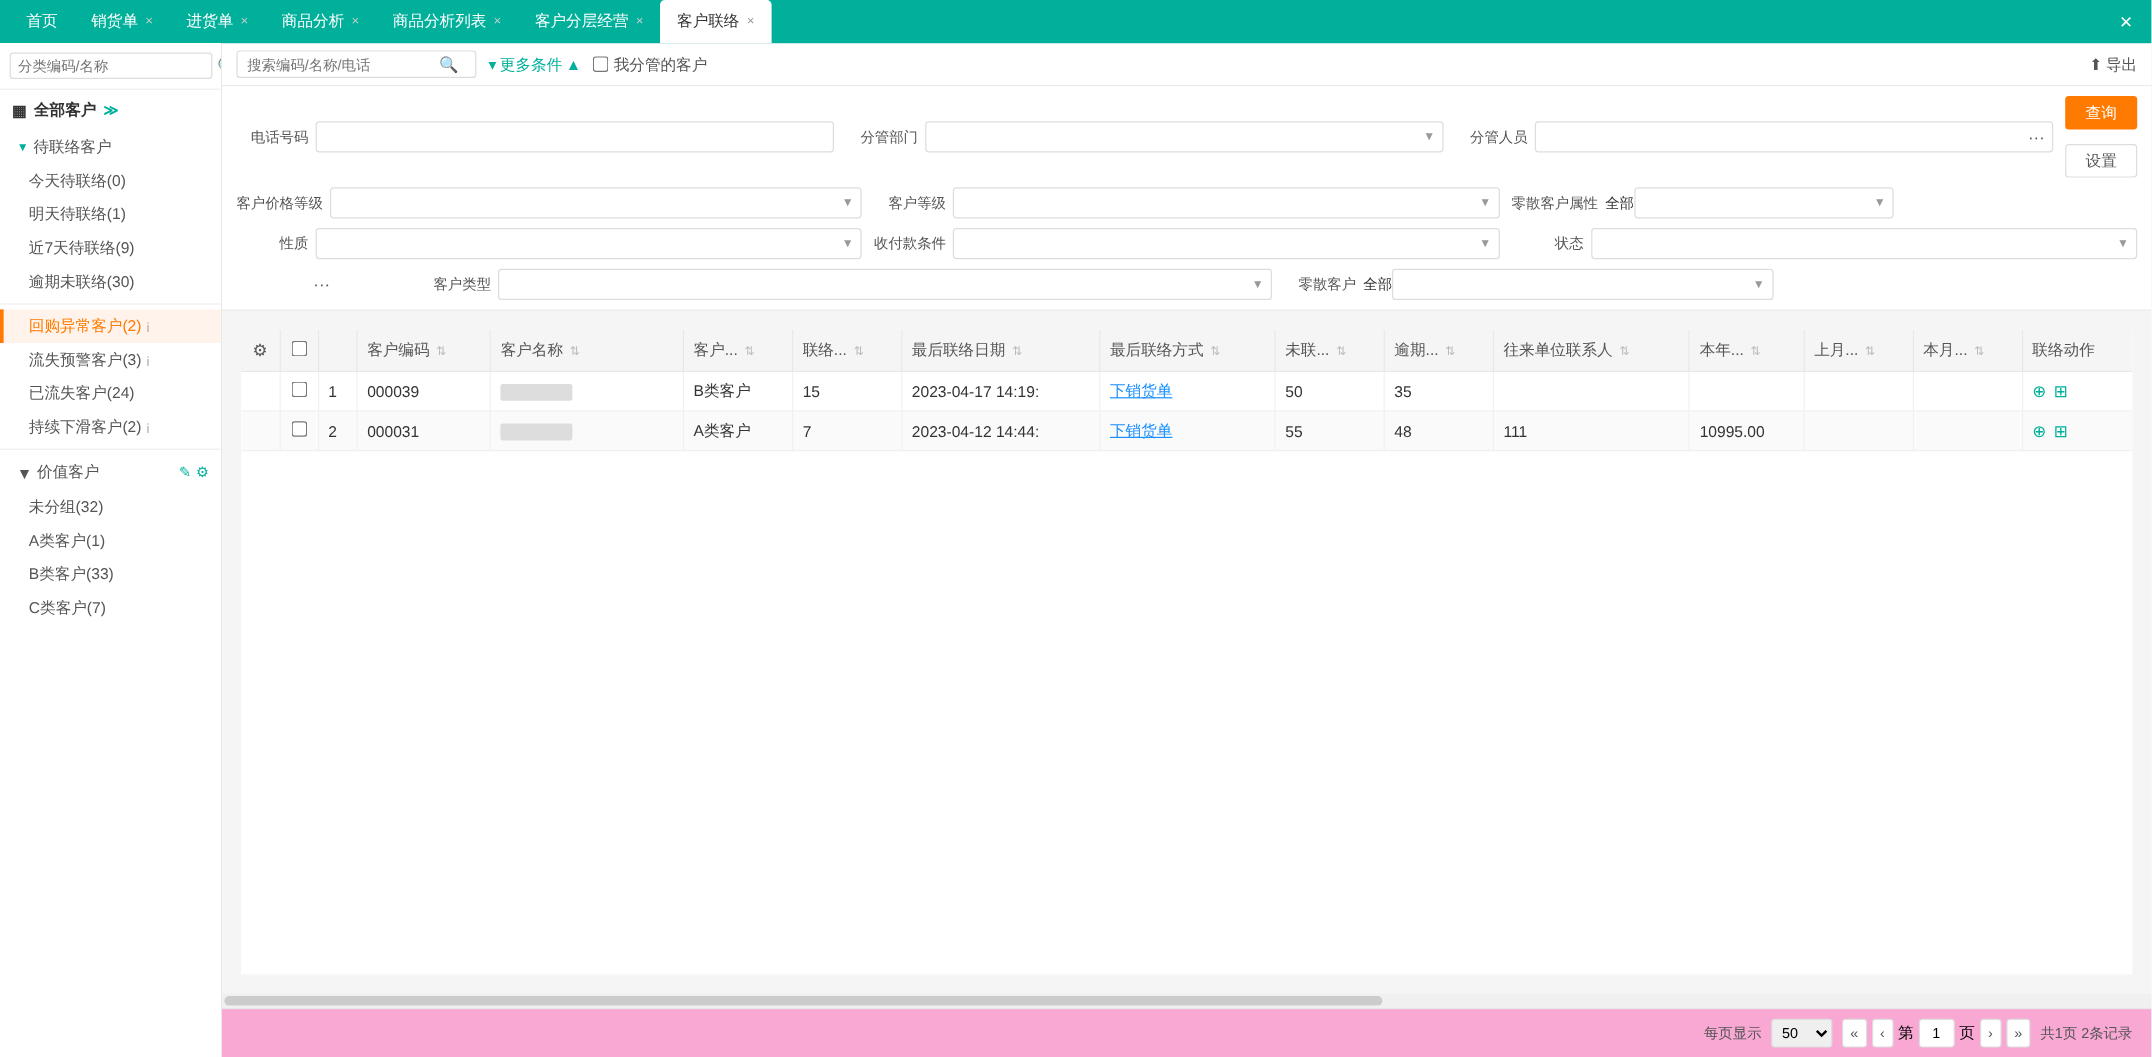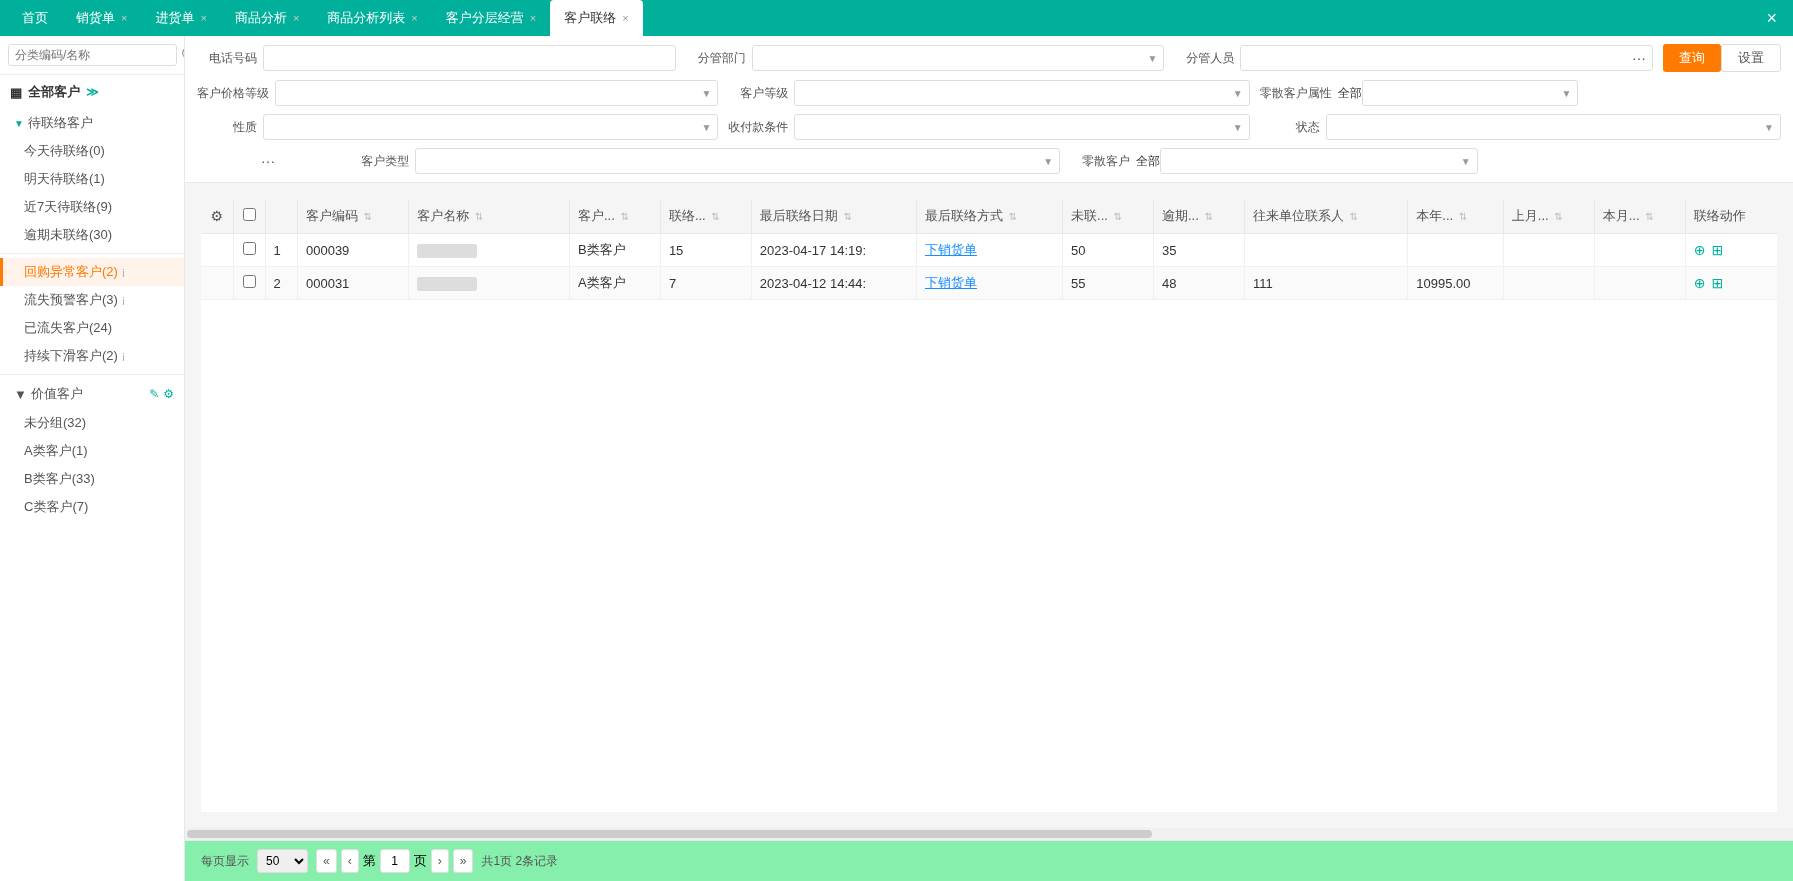--- a/index.html
+++ b/index.html
@@ -122,21 +122,21 @@
       font-size: 12px; color: #333;
     }
     .btn-query {
       background: #ff7a00; color: #fff; border: none; border-radius: 3px;
       padding: 4px 16px; cursor: pointer; font-size: 13px; height: 28px;
     }
     .btn-settings {
       background: #fff; color: #555; border: 1px solid #ddd; border-radius: 3px;
       padding: 4px 16px; cursor: pointer; font-size: 13px; height: 28px;
     }
-    .btn-group { display: flex; flex-direction: row; gap: 0; }
+    .btn-group { display: flex; flex-direction: column; gap: 12px; }
 
     
     .table-area { flex: 1; overflow: auto; background: #fff; margin: 16px; }
     table { width: 100%; border-collapse: collapse; font-size: 12px; }
     table thead tr { background: #f5f5f5; }
     table thead th {
       padding: 8px 8px; border-bottom: 1px solid #e8e8e8; border-right: 1px solid #e8e8e8;
       color: #555; font-weight: normal; white-space: nowrap; text-align: left;
     }
     table thead th:last-child { border-right: none; }
@@ -152,22 +152,22 @@
     .checkbox-col { width: 32px; text-align: center; }
     .action-icons { display: flex; gap: 6px; }
     .action-icon { color: #00b09b; cursor: pointer; font-size: 14px; }
     .blurred-name {
       display: inline-block; background: #ddd; color: transparent; border-radius: 2px;
       min-width: 60px; height: 14px; vertical-align: middle;
     }
 
     
     .pagination-bar {
-      display: flex; align-items: center; justify-content: flex-start;
-      padding: 8px 16px; background: #86efac; border-top: 1px solid #e8e8e8; gap: 8px;
+      display: flex; align-items: center; justify-content: flex-end;
+      padding: 8px 16px; background: #f9a8d4; border-top: 1px solid #e8e8e8; gap: 8px;
     }
     .pagination-bar .per-page-label { color: #555; font-size: 12px; }
     .per-page-select {
       border: 1px solid #ddd; border-radius: 3px; padding: 2px 4px; font-size: 12px; outline: none;
       cursor: pointer; height: 24px;
     }
     .pagination-nav { display: flex; align-items: center; gap: 4px; }
     .page-btn {
       border: 1px solid #ddd; background: #fff; border-radius: 3px;
       padding: 2px 6px; cursor: pointer; font-size: 12px; color: #555; height: 24px;
@@ -298,20 +298,39 @@
       <span>B类客户(33)</span>
     </div>
     <div class="sidebar-item">
       <span>C类客户(7)</span>
     </div>
   </div>
 
 
   <div class="content-area">
 
+    <div class="filter-bar">
+      <div class="filter-search-wrap">
+        <input type="text" placeholder="搜索编码/名称/电话" style="">
+        <span class="search-icon">🔍</span>
+      </div>
+      <div class="more-conditions">
+        <span>▾</span>
+        <span>更多条件</span>
+        <span>▲</span>
+      </div>
+      <div class="my-customer-wrap">
+        <input type="checkbox" style="">
+        <span>我分管的客户</span>
+      </div>
+      <div class="export-btn">
+        <span>⬆</span>
+        <span>导出</span>
+      </div>
+    </div>
 
     <div class="advanced-filter">
 
       <div class="filter-row">
         <div class="filter-field">
           <label>电话号码</label>
           <input class="filter-input" type="text" style="">
         </div>
         <div class="filter-field">
           <label>分管部门</label>

